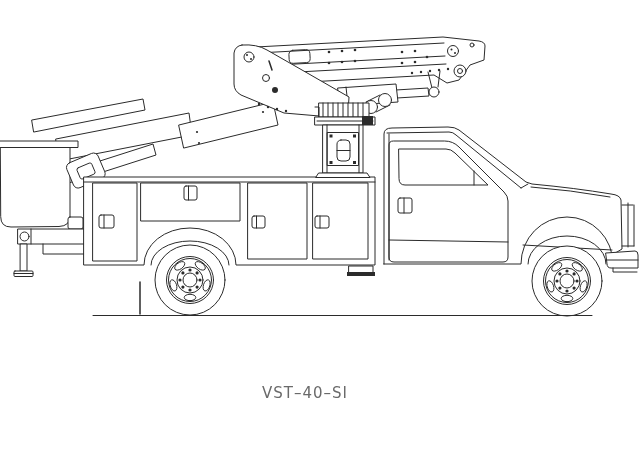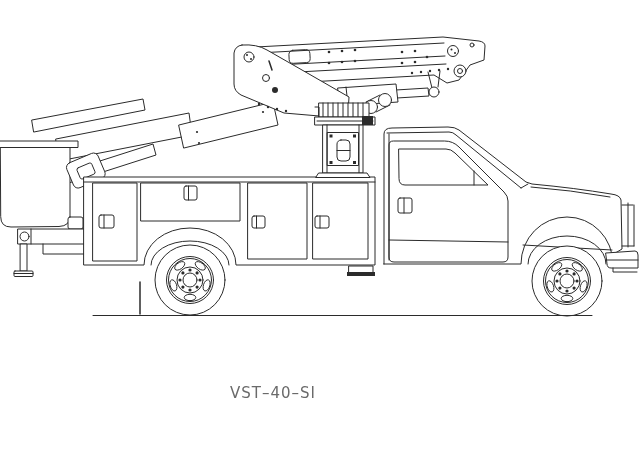--- a/index.html
+++ b/index.html
@@ -1,19 +1,19 @@
 <!DOCTYPE html>
 <html><head>
 <meta charset="utf-8">
 <style>
   html,body{margin:0;padding:0;background:#ffffff;}
   .sheet{position:relative;width:640px;height:452px;background:#ffffff;overflow:hidden;
          font-family:"DejaVu Sans", sans-serif;}
   svg{position:absolute;left:0;top:0;}
-  .model-label{position:absolute;left:230px;top:384px;width:150px;text-align:left;
+  .model-label{position:absolute;left:230px;top:384px;width:150px;text-align:center;
 ;    font-size:15px;letter-spacing:1px;color:#6a6a6a;font-weight:400;}
   svg *{vector-effect:non-scaling-stroke;}
 </style>
 </head>
 <body>
 
 <div class="sheet">
 <svg width="640" height="452" viewBox="0 0 640 452" stroke="#2b2b2b" stroke-width="1" fill="none" stroke-linejoin="round" stroke-linecap="round">
 
   <g>

